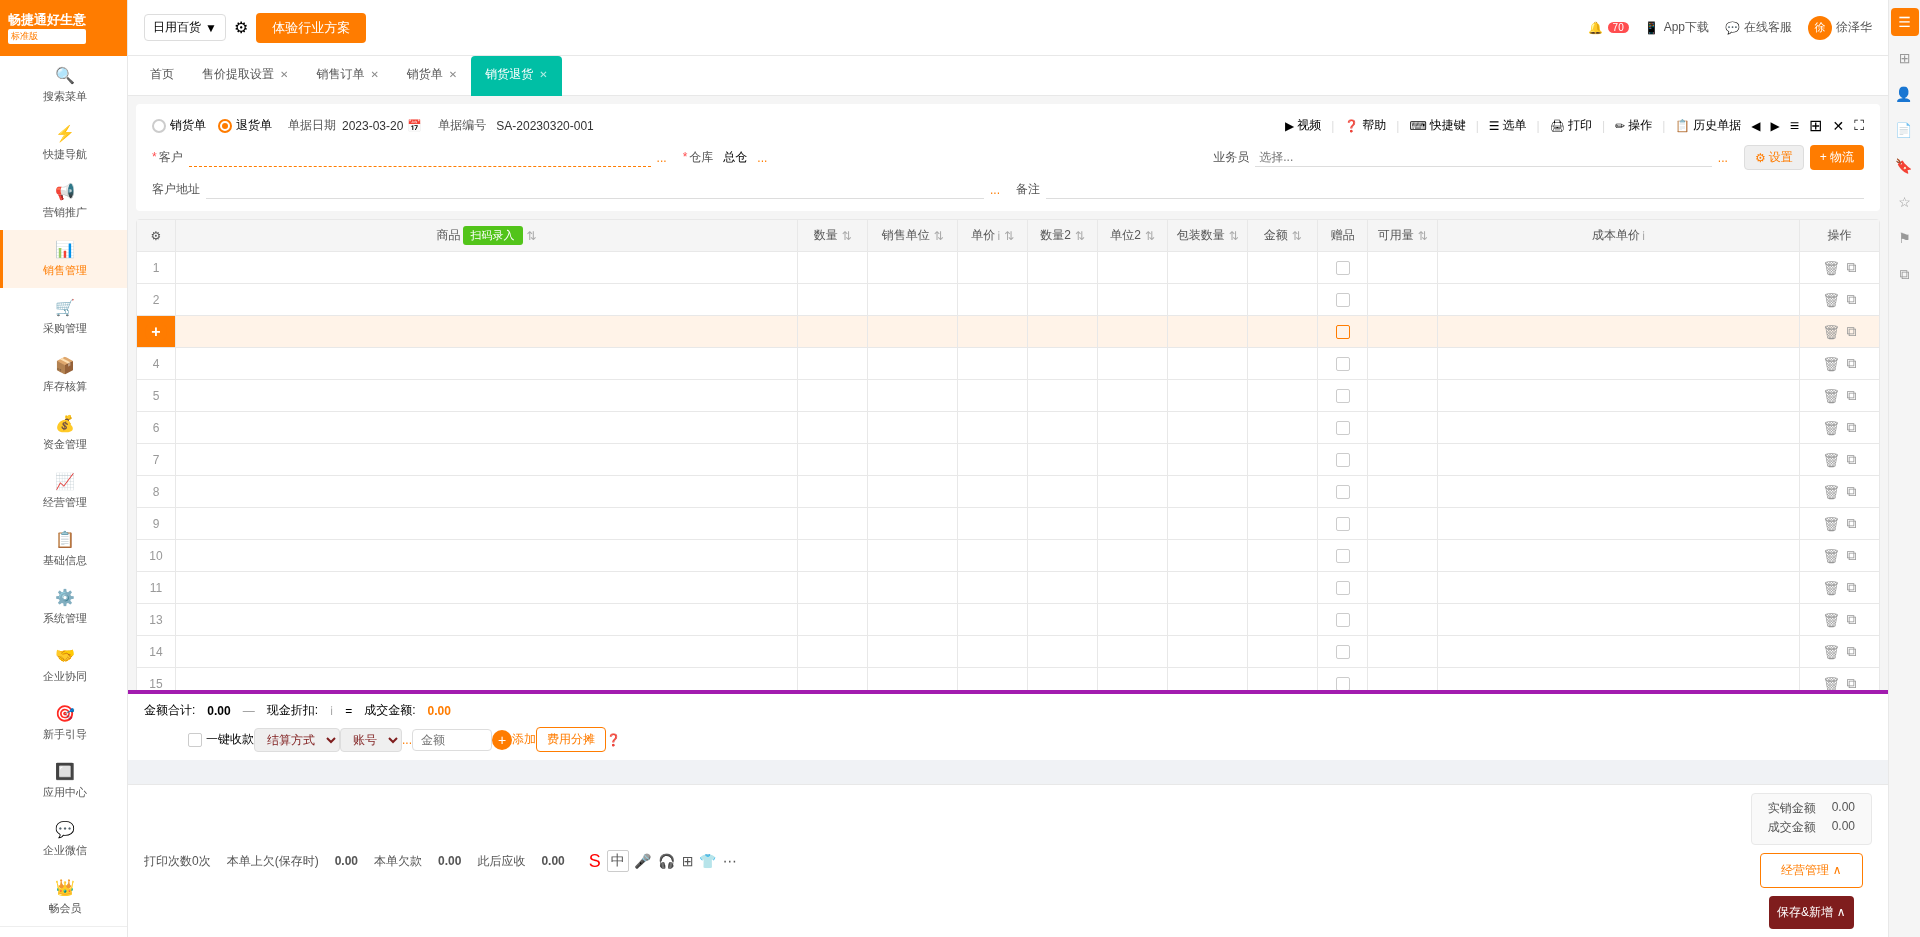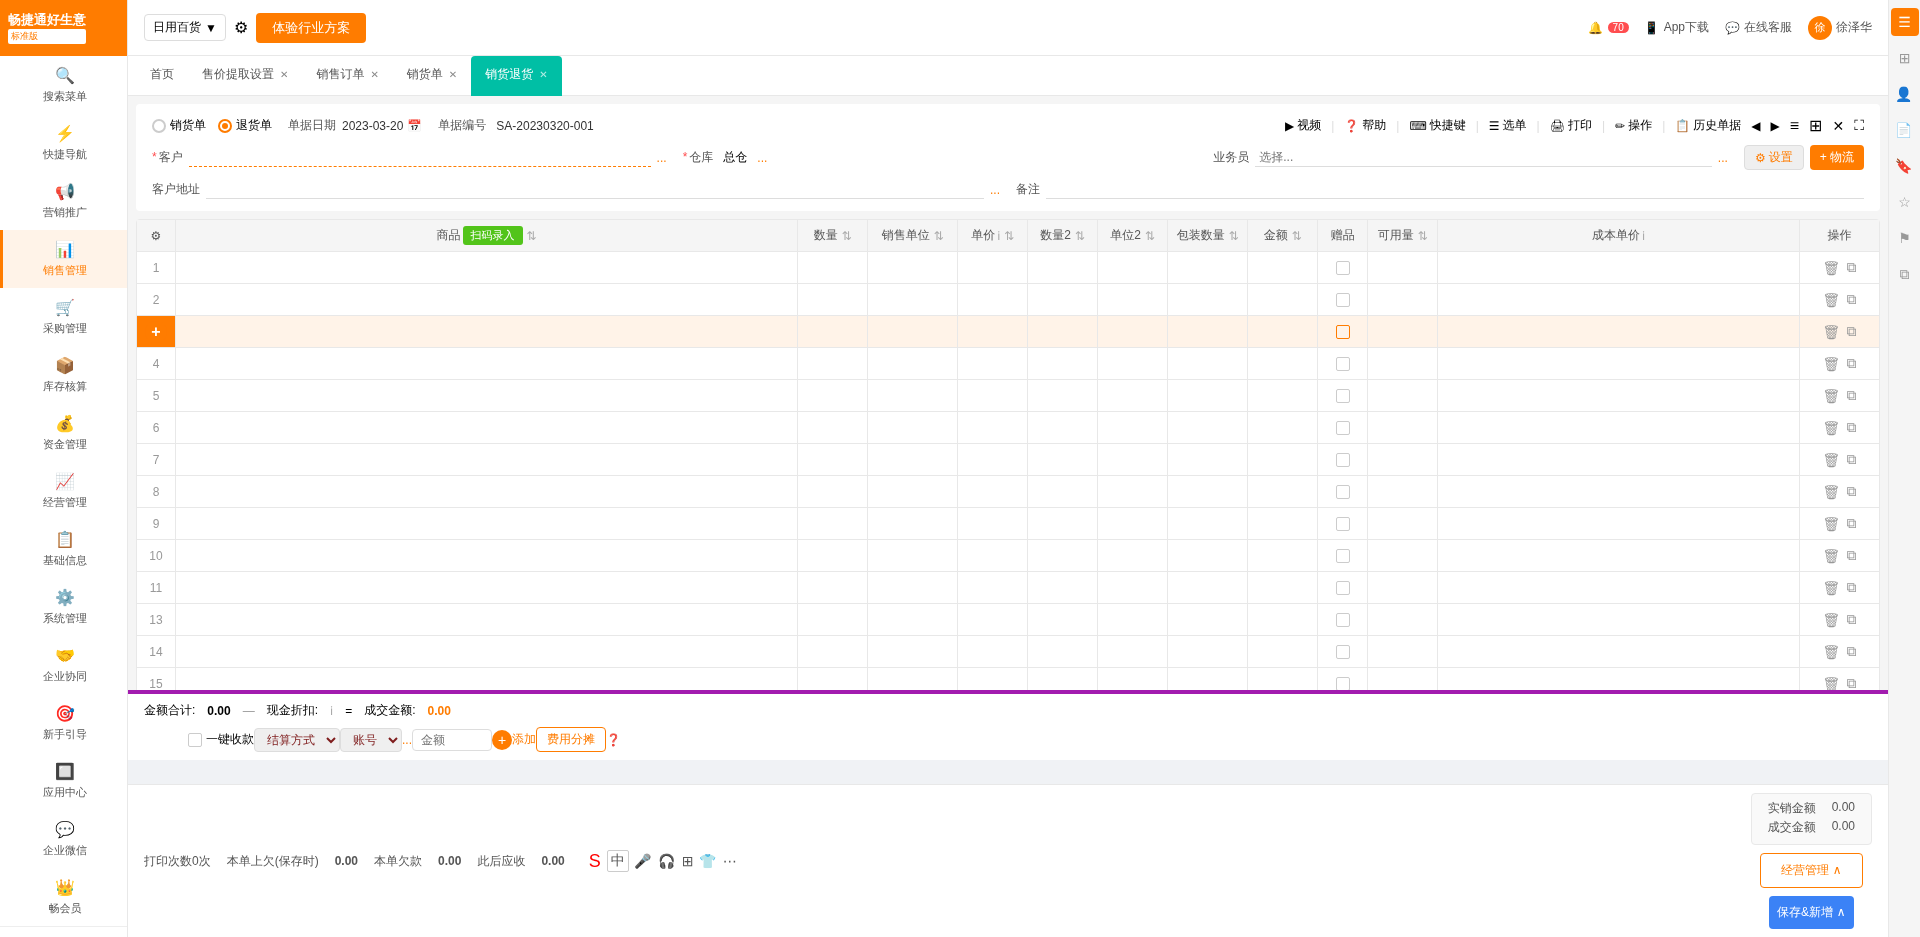--- a/index.html
+++ b/index.html
@@ -83,21 +83,21 @@
     .fee-btn { background: #fff; border: 1px solid #ff7c00; color: #ff7c00; border-radius: 4px; padding: 3px 10px; cursor: pointer; }
     .add-btn-small { background: #ff7c00; color: #fff; border: none; border-radius: 50%; width: 20px; height: 20px; display: flex; align-items: center; justify-content: center; cursor: pointer; font-size: 14px; }
 
     
     .footer { background: #fff; border-top: 1px solid #e8e8e8; padding: 8px 16px; display: flex; align-items: center; justify-content: space-between; margin-top: 24px; }
     .footer-left { display: flex; align-items: center; gap: 16px; font-size: 12px; color: #555; }
     .footer-right { display: flex; align-items: center; gap: 8px; flex-direction: column; }
     .footer-summary { background: #f9f9f9; border: 1px solid #e8e8e8; border-radius: 4px; padding: 6px 16px; text-align: right; }
     .footer-summary-row { display: flex; justify-content: space-between; gap: 16px; margin-bottom: 2px; color: #555; }
     .btn-draft { background: #fff; border: 1px solid #ff7c00; color: #ff7c00; border-radius: 4px; padding: 8px 20px; cursor: pointer; font-size: 13px; }
-    .btn-save { background: #3b82f6; color: #fff; border: none; border-radius: 4px; padding: 8px 8px; cursor: pointer; font-size: 13px; }
+    .btn-save { background: #7f1d1d; color: #fff; border: none; border-radius: 4px; padding: 8px 8px; cursor: pointer; font-size: 13px; }
 
     
     .right-panel { width: 32px; background: #f5f5f5; border-left: 1px solid #e8e8e8; display: flex; flex-direction: column; align-items: center; padding: 8px 0; gap: 8px; }
     .right-panel-icon { width: 28px; height: 28px; display: flex; align-items: center; justify-content: center; cursor: pointer; color: #999; font-size: 14px; border-radius: 4px; }
     .right-panel-icon.active { background: #ff7c00; color: #fff; }
 
     .col-sort { cursor: pointer; color: #aaa; margin-left: 2px; }
     .th-inner { display: flex; align-items: center; justify-content: center; gap: 2px; }
   </style>
 </head>

